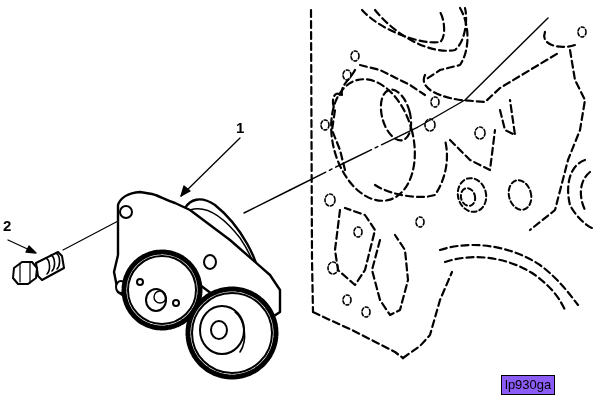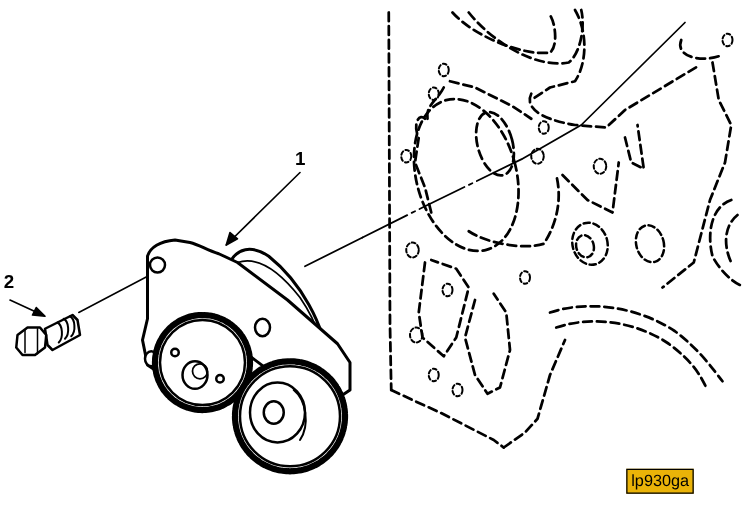--- a/index.html
+++ b/index.html
@@ -1,19 +1,19 @@
 <!DOCTYPE html>
 <html><head>
 <meta charset="utf-8">
 <style>
   html, body { margin: 0; padding: 0; background: #ffffff; }
   body { width: 600px; height: 409px; position: relative; overflow: hidden; font-family: "Liberation Sans", sans-serif; }
   svg.drawing { position: absolute; left: 0; top: 0; width: 600px; height: 409px; }
   .callout { position: absolute; font-family: "Liberation Sans", sans-serif; font-weight: bold; font-size: 15px; color: #000; }
-  .figure-id { position: absolute; left: 501px; top: 375px; border: 1.5px solid #000; padding: 1px 3px; font-size: 13px; color: #000; background: #eab308; font-family: "Liberation Sans", sans-serif; line-height: 16px; }
+  .figure-id { position: absolute; left: 501px; top: 375px; border: 1.5px solid #000; padding: 1px 3px; font-size: 13px; color: #000; background: #8b5cf6; font-family: "Liberation Sans", sans-serif; line-height: 16px; }
 </style>
 </head>
 <body>
 
 <svg class="drawing" viewBox="0 0 600 409" xmlns="http://www.w3.org/2000/svg">
   <g fill="none" stroke="#000" stroke-linecap="round" stroke-linejoin="round">
 
     <g stroke-width="2.2" stroke-dasharray="7 4">
 
       <path d="M311 10 L312 260 L313 312"></path>

